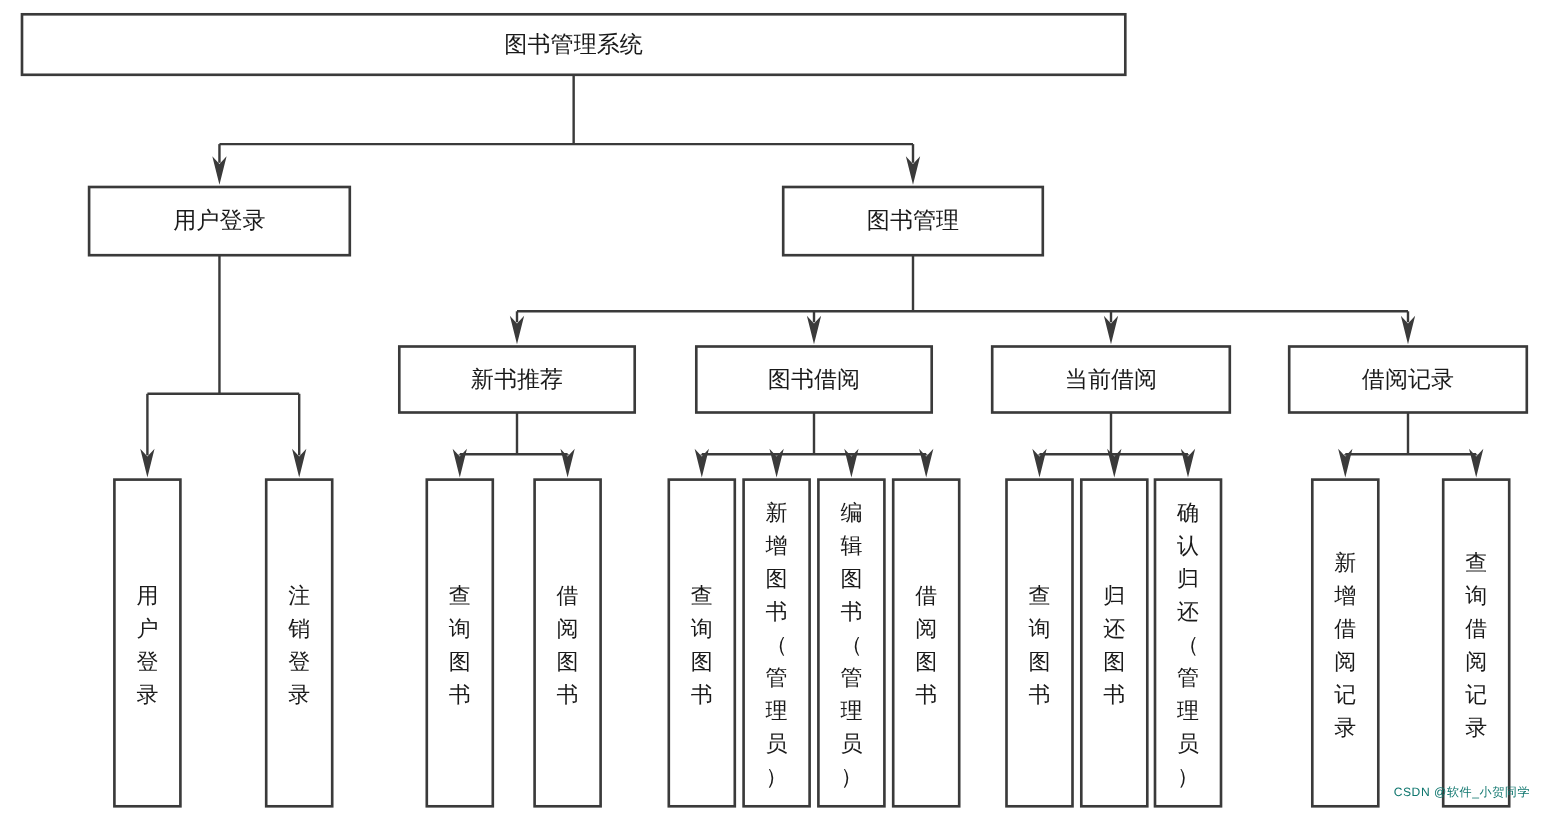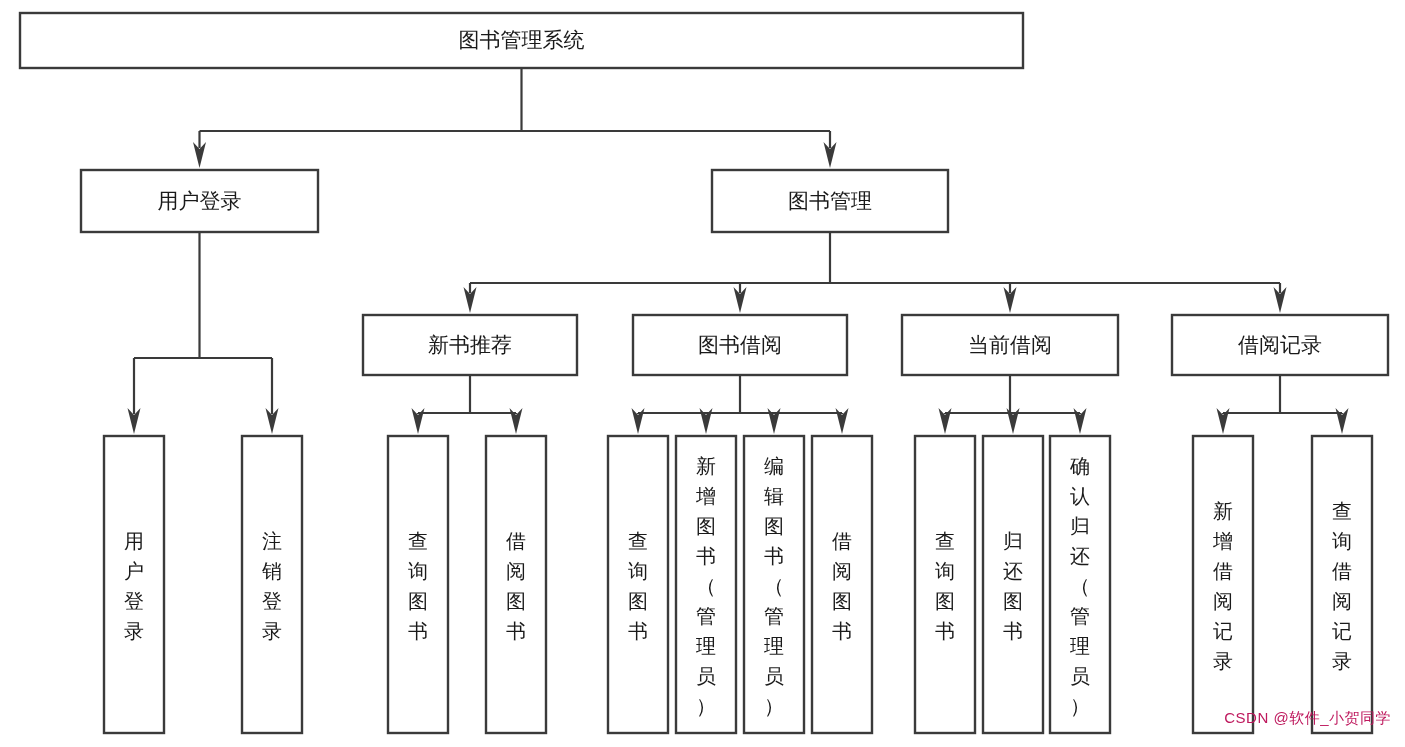--- a/index.html
+++ b/index.html
@@ -50,22 +50,22 @@
   }
   .edge-arrow {
     fill: #3a3a3a;
     stroke: none;
   }
   .watermark {
     position: absolute;
     right: 14px;
     bottom: 8px;
     font-family: "Liberation Sans", "DejaVu Sans", sans-serif;
-    font-size: 15px;
-    color: #be185d;
+    font-size: 11px;
+    color: #0f766e;
     white-space: nowrap;
     letter-spacing: 0.5px;
     pointer-events: none;
   }
 </style>
 </head>
 <body>
 
 <div id="diagram-root">
   <svg class="flowchart" id="flowchart-svg" viewBox="0 0 1405 747" xmlns="http://www.w3.org/2000/svg">

